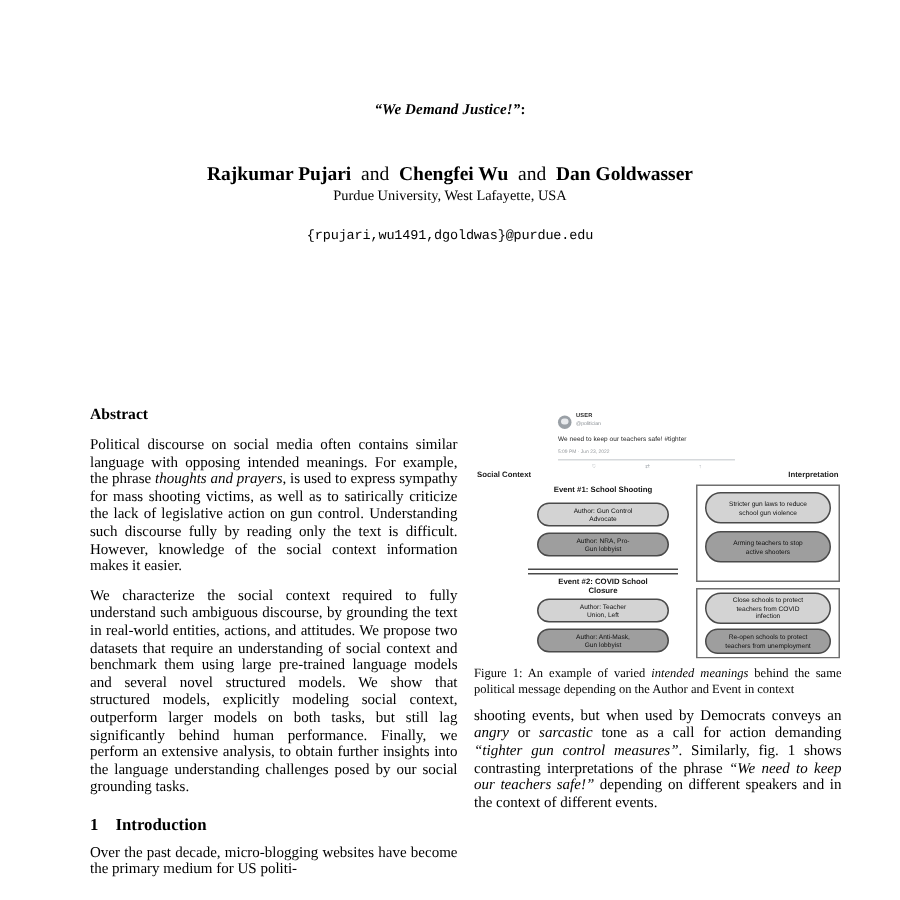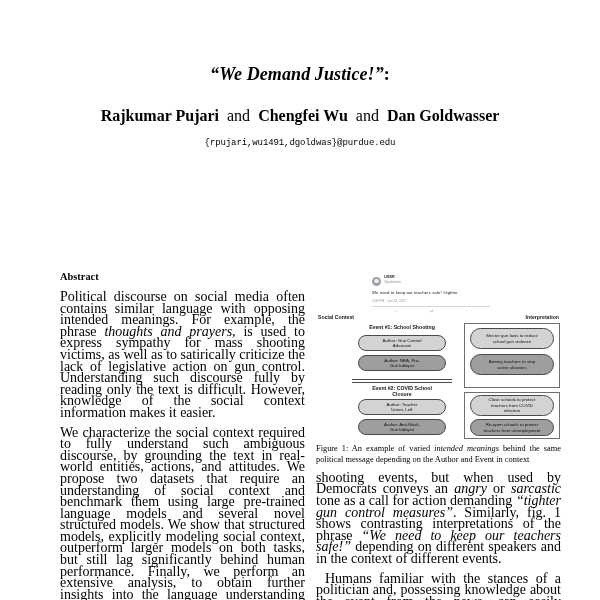--- a/index.html
+++ b/index.html
@@ -25,21 +25,21 @@
     padding: 0;
   }
 
   
   .title-block {
     margin-top: 66px;
     text-align: center;
     padding: 0 70px;
   }
   .title-line-1 {
-    font-size: 18px;
+    font-size: 10px;
     font-weight: bold;
     font-style: italic;
     line-height: 16px;
     letter-spacing: 0.1px;
   }
   .title-line-1 .nonitalic {
     font-style: normal;
   }
   .title-line-2 {
     font-size: 12.6px;
@@ -49,21 +49,21 @@
     letter-spacing: 0.05px;
   }
 
   
   .authors {
     margin-top: 27px;
     text-align: center;
     padding: 0 60px;
   }
   .author-names {
-    font-size: 16px;
+    font-size: 13px;
     line-height: 14px;
   }
   .author-names .name {
     font-weight: bold;
   }
   .author-names .conj {
     font-weight: normal;
   }
   .affiliation {
     font-size: 9.6px;
@@ -104,21 +104,21 @@
     font-size: 11.2px;
     font-weight: bold;
     margin: 13px 0 7px 0;
   }
   .numbered-head .num {
     display: inline-block;
     width: 17px;
   }
 
   p.body {
-    font-size: 14px;
+    font-size: 10px;
     line-height: 11.6px;
     text-align: justify;
     margin: 0 0 8px 0;
     text-indent: 0;
     hyphens: none;
     -webkit-hyphens: none;
   }
   p.body.indent { text-indent: 9px; }
   p.body em { font-style: italic; }
 
@@ -298,34 +298,37 @@
 <body>
 
 <div class="page">
 
   <div class="title-block">
     <div class="title-line-1"><span>“We Demand Justice!”</span><span class="nonitalic">:</span></div>
   </div>
 
   <div class="authors">
     <div class="author-names"><span class="name">Rajkumar Pujari</span><span class="conj">&nbsp;&nbsp;</span><span class="conj">and</span><span class="conj">&nbsp;&nbsp;</span><span class="name">Chengfei Wu</span><span class="conj">&nbsp;&nbsp;</span><span class="conj">and</span><span class="conj">&nbsp;&nbsp;</span><span class="name">Dan Goldwasser</span></div>
+    <div class="affiliation">Purdue University, West Lafayette, USA</div>
     <div class="email">{rpujari,wu1491,dgoldwas}@purdue.edu</div>
   </div>
 
   <div class="columns">
 
     <div class="col col-left">
 
       <div class="section-head">Abstract</div>
 
       <p class="body"><span>Political discourse on social media often contains similar language with opposing intended meanings. For example, the phrase </span><em>thoughts and prayers</em><span>, is used to express sympathy for mass shooting victims, as well as to satirically criticize the lack of legislative action on gun control. Understanding such discourse fully by reading only the text is difficult. However, knowledge of the social context information makes it easier.</span></p>
 
       <p class="body">We characterize the social context required to fully understand such ambiguous discourse, by grounding the text in real-world entities, actions, and attitudes. We propose two datasets that require an understanding of social context and benchmark them using large pre-trained language models and several novel structured models. We show that structured models, explicitly modeling social context, outperform larger models on both tasks, but still lag significantly behind human performance. Finally, we perform an extensive analysis, to obtain further insights into the language understanding challenges posed by our social grounding tasks.</p>
 
-
+      <div class="numbered-head"><span class="num">1</span><span>Introduction</span></div>
+
+      <p class="body">Over the past decade, micro-blogging websites have become the primary medium for US politi-</p>
     </div>
 
     <div class="col col-right">
 
       <div class="figure">
         <div class="figure-canvas">
 
           <div class="tweet">
             <div class="tweet-head">
               <div class="tweet-avatar"></div>
@@ -375,17 +378,16 @@
           <div class="pill dark m4">Re-open schools to protect
 teachers from unemployment</div>
 
         </div>
 
         <p class="fig-caption"><span class="cap-lead">Figure 1:</span><span> An example of varied </span><em>intended meanings</em><span> behind the same political message depending on the Author and Event in context</span></p>
       </div>
 
       <p class="body"><span>shooting events, but when used by Democrats conveys an </span><em>angry</em><span> or </span><em>sarcastic</em><span> tone as a call for action demanding </span><em>“tighter gun control measures”</em><span>. Similarly, fig. 1 shows contrasting interpretations of the phrase </span><em>“We need to keep our teachers safe!”</em><span> depending on different speakers and in the context of different events.</span></p>
 
-      <p class="body indent"><span>Humans familiar with the stances of a politician and, possessing knowledge about the event from the news, can easily understand the </span><em>intended meaning</em><span> of political phrases. However, automatically</span></p>
 
     </div>
   </div>
 </div>
 
 </body></html>

